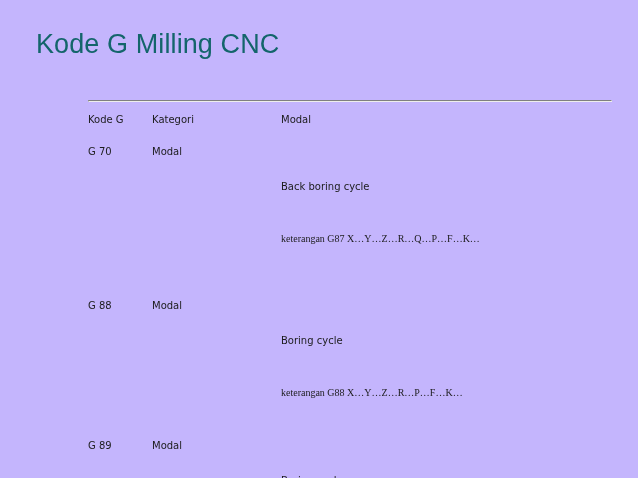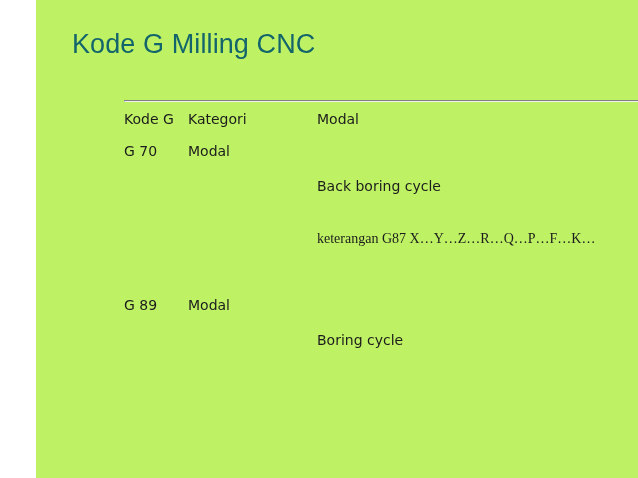--- a/index.html
+++ b/index.html
@@ -10,22 +10,21 @@
     width: 638px;
     height: 478px;
     background: #ffffff;
     font-family: "DejaVu Sans", sans-serif;
     overflow: hidden;
     position: relative;
   }
   .slide {
     position: absolute;
     inset: 0;
-    background: #bef264;
-    margin-left: 36px;
+    background: #c4b5fd;
   }
   .slide-title {
     position: absolute;
     left: 36px;
     top: 28px;
     font-family: "Liberation Sans", sans-serif;
     font-size: 27px;
     line-height: 32px;
     font-weight: 400;
     color: #14656b;
@@ -50,21 +49,21 @@
     padding: 0;
     table-layout: fixed;
     width: 522px;
   }
   table.gtable td,
   table.gtable th {
     padding: 0;
     margin: 0;
     vertical-align: top;
     font-family: "DejaVu Sans", sans-serif;
-    font-size: 14px;
+    font-size: 10px;
     line-height: 17.5px;
     color: #1c1c1c;
     font-weight: 400;
     text-align: left;
     white-space: pre;
   }
   col.c-code { width: 64px; }
   col.c-cat  { width: 129px; }
   col.c-fun  { width: 329px; }
 
@@ -111,20 +110,28 @@
           <td class="fn-cell">
             <span class="fn-line">Back boring cycle</span>
             <span class="fn-sub">keterangan G87 X…Y…Z…R…Q…P…F…K…</span>
           </td>
         </tr>
 
         <tr class="gap-lg">
             <td colspan="3"></td>
           </tr>
 
+        <tr>
+          <td>G 88</td>
+          <td>Modal</td>
+          <td class="fn-cell">
+            <span class="fn-line">Boring cycle</span>
+            <span class="fn-sub">keterangan G88 X…Y…Z…R…P…F…K…</span>
+          </td>
+        </tr>
 
         <tr>
           <td>G 89</td>
           <td>Modal</td>
           <td class="fn-cell">
             <span class="fn-line">Boring cycle</span>
             
           </td>
         </tr>
 

